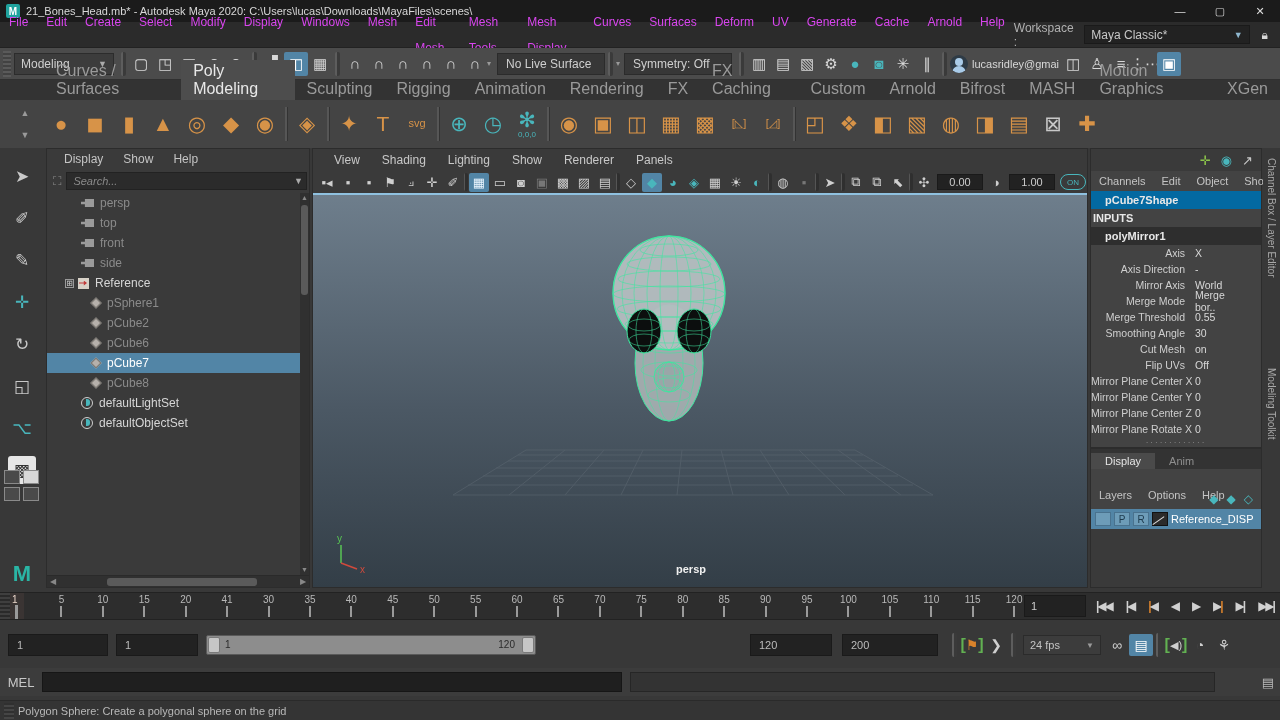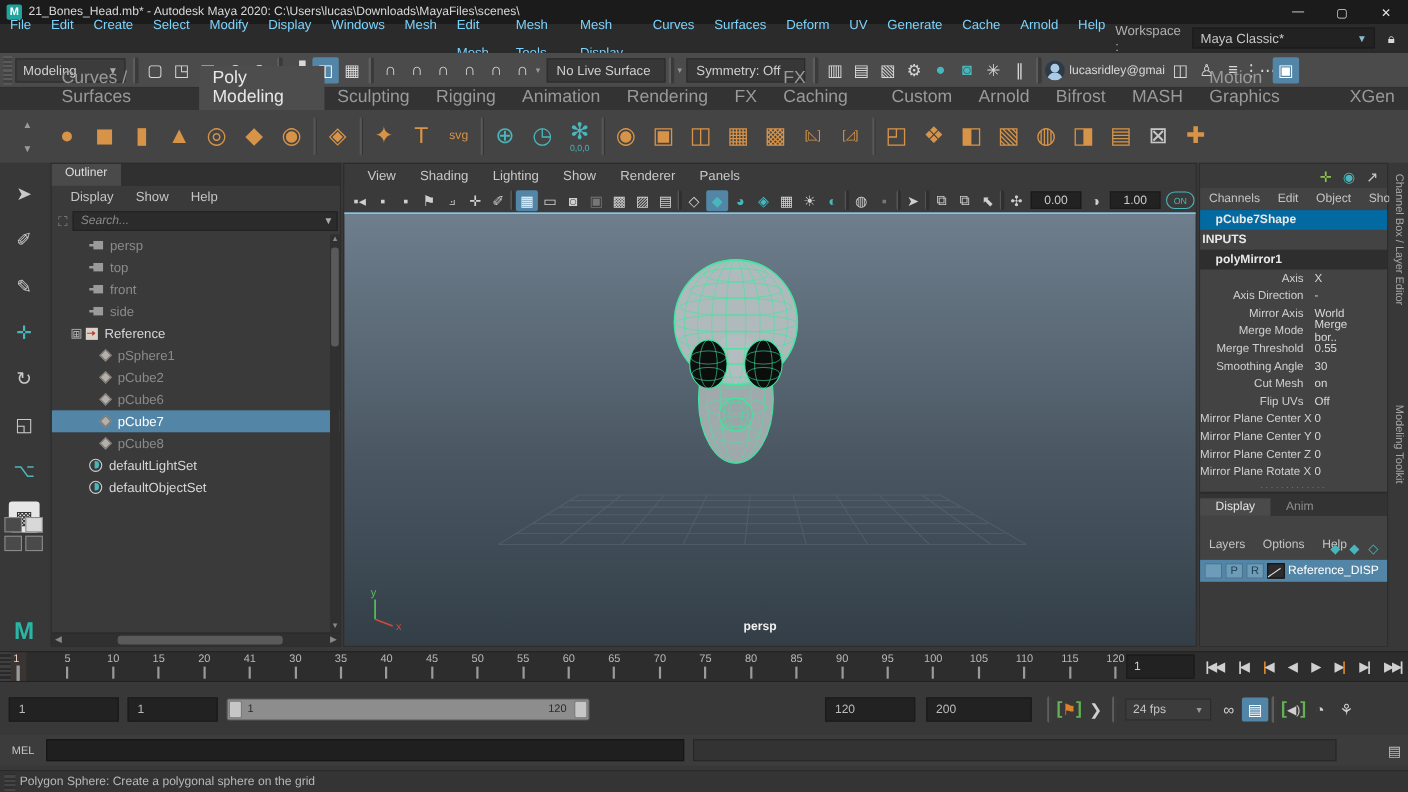--- a/index.html
+++ b/index.html
@@ -9,21 +9,21 @@
 
   
   .titlebar { left:0; top:0; width:1280px; height:22px; background:#1b1b1b; display:flex; align-items:center; }
   .maya-logo { width:14px; height:14px; margin:0 6px 0 6px; background:#20a39e; color:#fff; font-weight:bold; font-size:10px; display:flex; align-items:center; justify-content:center; border-radius:2px; }
   .title-text { color:#d8d8d8; font-size:11px; }
   .win-btns { margin-left:auto; display:flex; height:100%; }
   .win-btn { width:40px; height:100%; display:flex; align-items:center; justify-content:center; color:#ddd; font-size:11px; }
 
   
   .menubar { left:0; top:22px; width:1280px; height:26px; background:#2b2b2b; display:flex; align-items:center; border-bottom:1px solid #222; }
-  .menubar .menu-item { padding:0 9px; color:#7dd3fc; line-height:26px; }
+  .menubar .menu-item { padding:0 9px; color:#d946ef; line-height:26px; }
   .workspace { margin-left:auto; display:flex; align-items:center; gap:6px; padding-right:6px; }
   .workspace-label { color:#b0b0b0; }
   .workspace-select { width:170px; height:19px; background:#222; border:1px solid #1a1a1a; color:#c8c8c8; display:flex; align-items:center; padding:0 6px; }
   .workspace-select .caret { margin-left:auto; color:#8fb7cf; font-size:9px; }
   .lock-glyph { color:#d8d8d8; font-size:12px; padding:0 6px; }
 
   
   .toolbar { left:0; top:48px; width:1280px; height:32px; background:#4b4b4b; display:flex; align-items:center; border-bottom:1px solid #303030; }
   .grip { width:8px; height:26px; margin:0 3px; background:repeating-linear-gradient(0deg,#5a5a5a 0 2px,#424242 2px 4px); }
   .mode-select { width:100px; height:22px; background:#3c3c3c; border:1px solid #2c2c2c; display:flex; align-items:center; padding:0 6px; margin-right:4px; color:#cfcfcf; }
@@ -163,21 +163,21 @@
   .bracketed { position:relative; padding:0 3px; }
   .bracketed::before, .bracketed::after { color:#62b152; font-size:16px; font-weight:bold; }
   .bracketed::before { content:"["; }
   .bracketed::after { content:"]"; }
   .key-glyph { color:#d9822b; font-size:14px; }
   .fps-select { width:78px; height:20px; background:#3c3c3c; border:1px solid #2b2b2b; display:flex; align-items:center; padding:0 6px; color:#c4c4c4; font-size:11px; margin:0 4px; }
   .fps-select .caret { margin-left:auto; font-size:8px; color:#999; }
 
   
   .cmdrow { left:0; top:668px; width:1280px; height:28px; background:#3c3c3c; display:flex; align-items:center; }
-  .mel-label { width:42px; text-align:center; color:#c8c8c8; font-size:10px; }
+  .mel-label { width:42px; text-align:center; color:#c8c8c8; font-size:13px; }
   .mel-input { width:580px; height:20px; background:#1f1f1f; border:1px solid #161616; }
   .mel-result { width:585px; height:20px; background:#333; border:1px solid #262626; margin-left:8px; }
   .cmd-icon { margin-left:auto; margin-right:6px; color:#bbb; font-size:13px; }
 
   
   .helpline { left:0; top:700px; width:1280px; height:20px; background:#343434; display:flex; align-items:center; border-top:1px solid #2a2a2a; }
   .helpline .grip2 { width:10px; height:16px; margin:0 4px; background:repeating-linear-gradient(0deg,#454545 0 2px,#303030 2px 4px); }
   .help-text { color:#b8b8b8; font-size:11px; }
 </style>
 </head>
@@ -460,23 +460,20 @@
   <span class="pane-btn"></span>
   <span class="pane-btn lit"></span>
   <span class="pane-btn"></span>
   <span class="pane-btn"></span>
 </div>
 <div class="abs toolbox-bottom">
   <span class="maya-m">M</span>
 </div>
 
 <div class="abs outliner">
-  <div class="outliner-tabstrip">
-    <span class="outliner-tab">Outliner</span>
-  </div>
   <div class="outliner-menus">
     <span>Display</span>
       <span>Show</span>
       <span>Help</span>
   </div>
   <div class="search-row">
     <span class="filter-glyph">⛶</span>
     <div class="search-box">Search...</div>
     <span class="search-caret">▼</span>
   </div>

